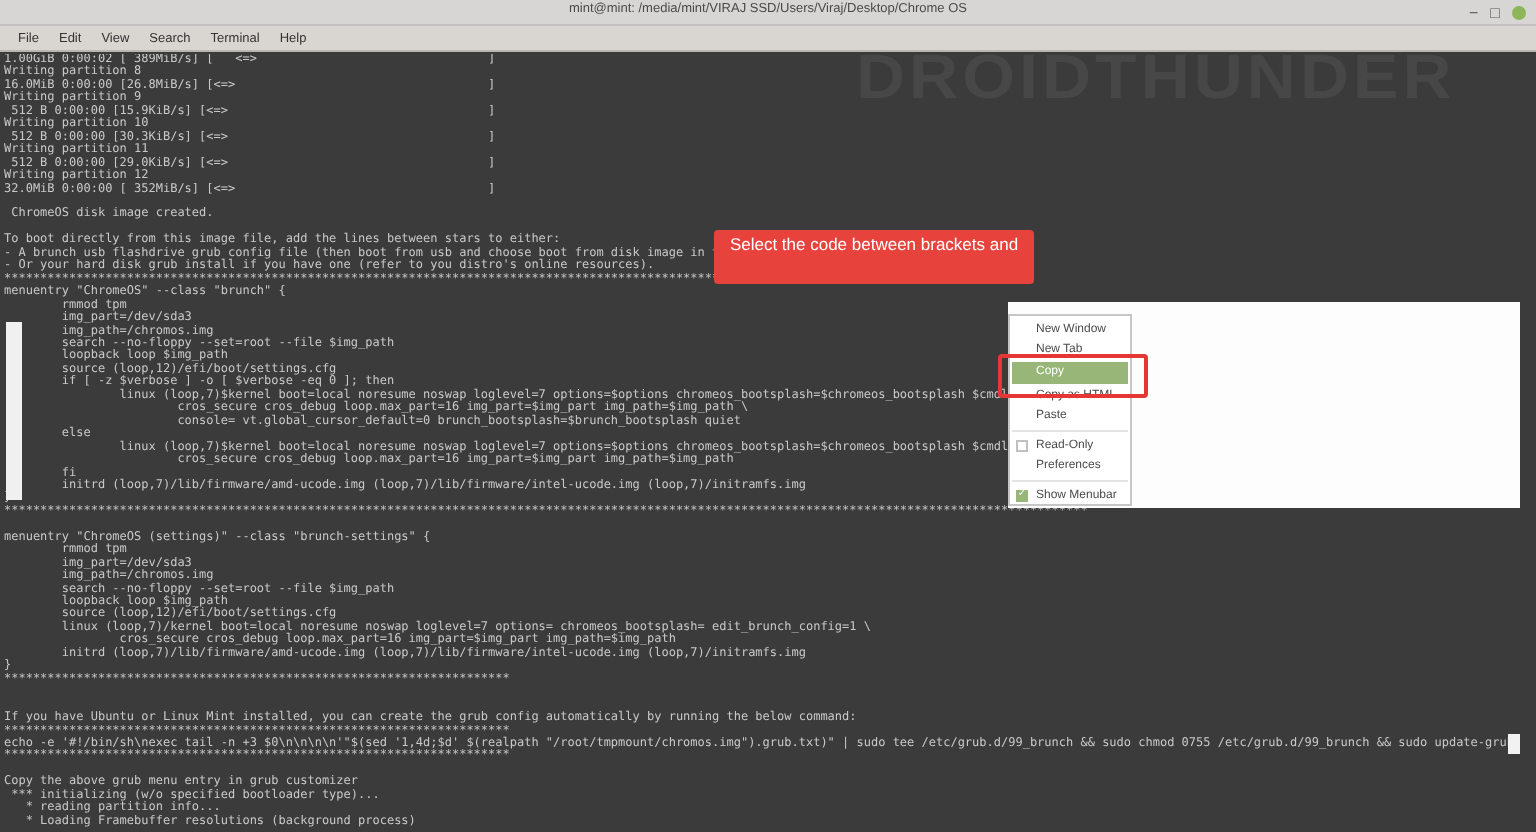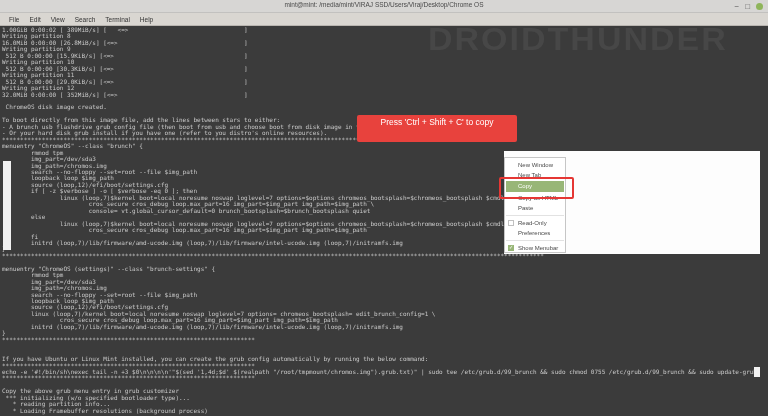--- a/index.html
+++ b/index.html
@@ -114,21 +114,21 @@
 
 Copy the above grub menu entry in grub customizer
  *** initializing (w/o specified bootloader type)...
    * reading partition info...
    * Loading Framebuffer resolutions (background process)</pre>
     <div class="selection-strip"></div>
     <div class="scroll-thumb"></div>
   </div>
 
   <div class="banner" style="background: rgb(232, 66, 61);">
-    <div>Press 'Ctrl + Shift + C' to copy</div>
+    <div>Select the code between brackets and</div>
   </div>
 
   <div class="backdrop"></div>
 
   <div class="ctx-menu">
     <div class="ctx-item" style="top:2px">New Window</div>
     <div class="ctx-item" style="top:12px">New Tab</div>
     <div class="ctx-item hl" style="top: 23px; background: rgb(152, 182, 119);">Copy</div>
     <div class="ctx-item" style="top:35px">Copy as HTML</div>
     <div class="ctx-item" style="top:45px">Paste</div>

